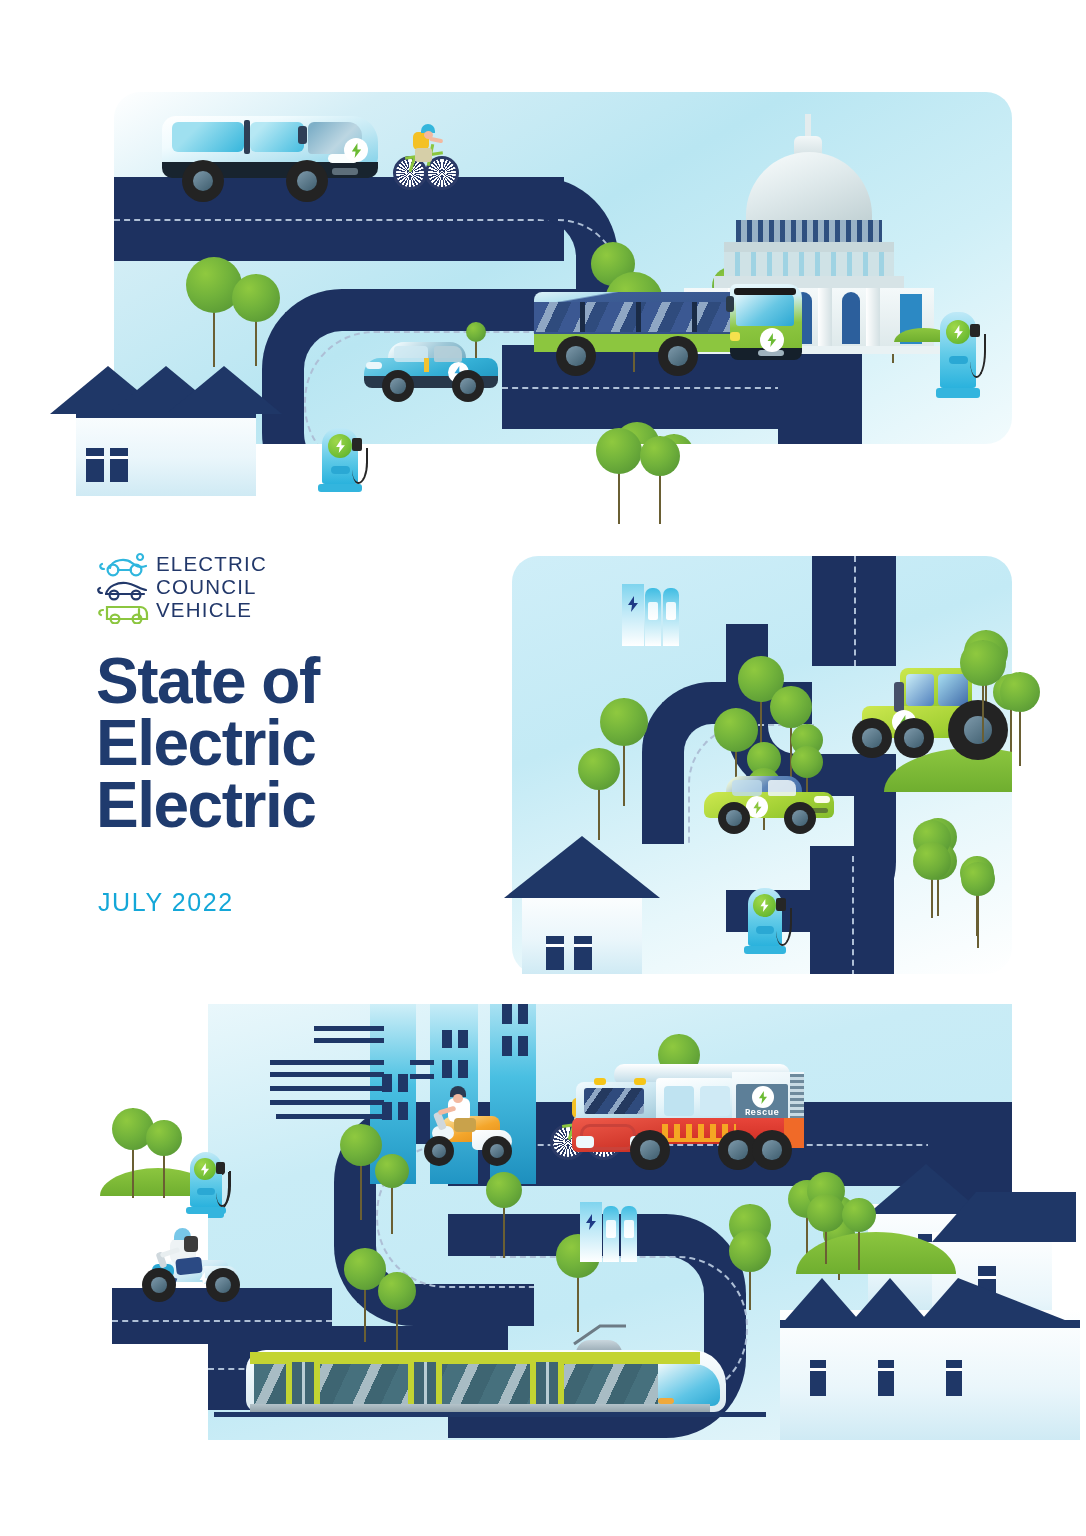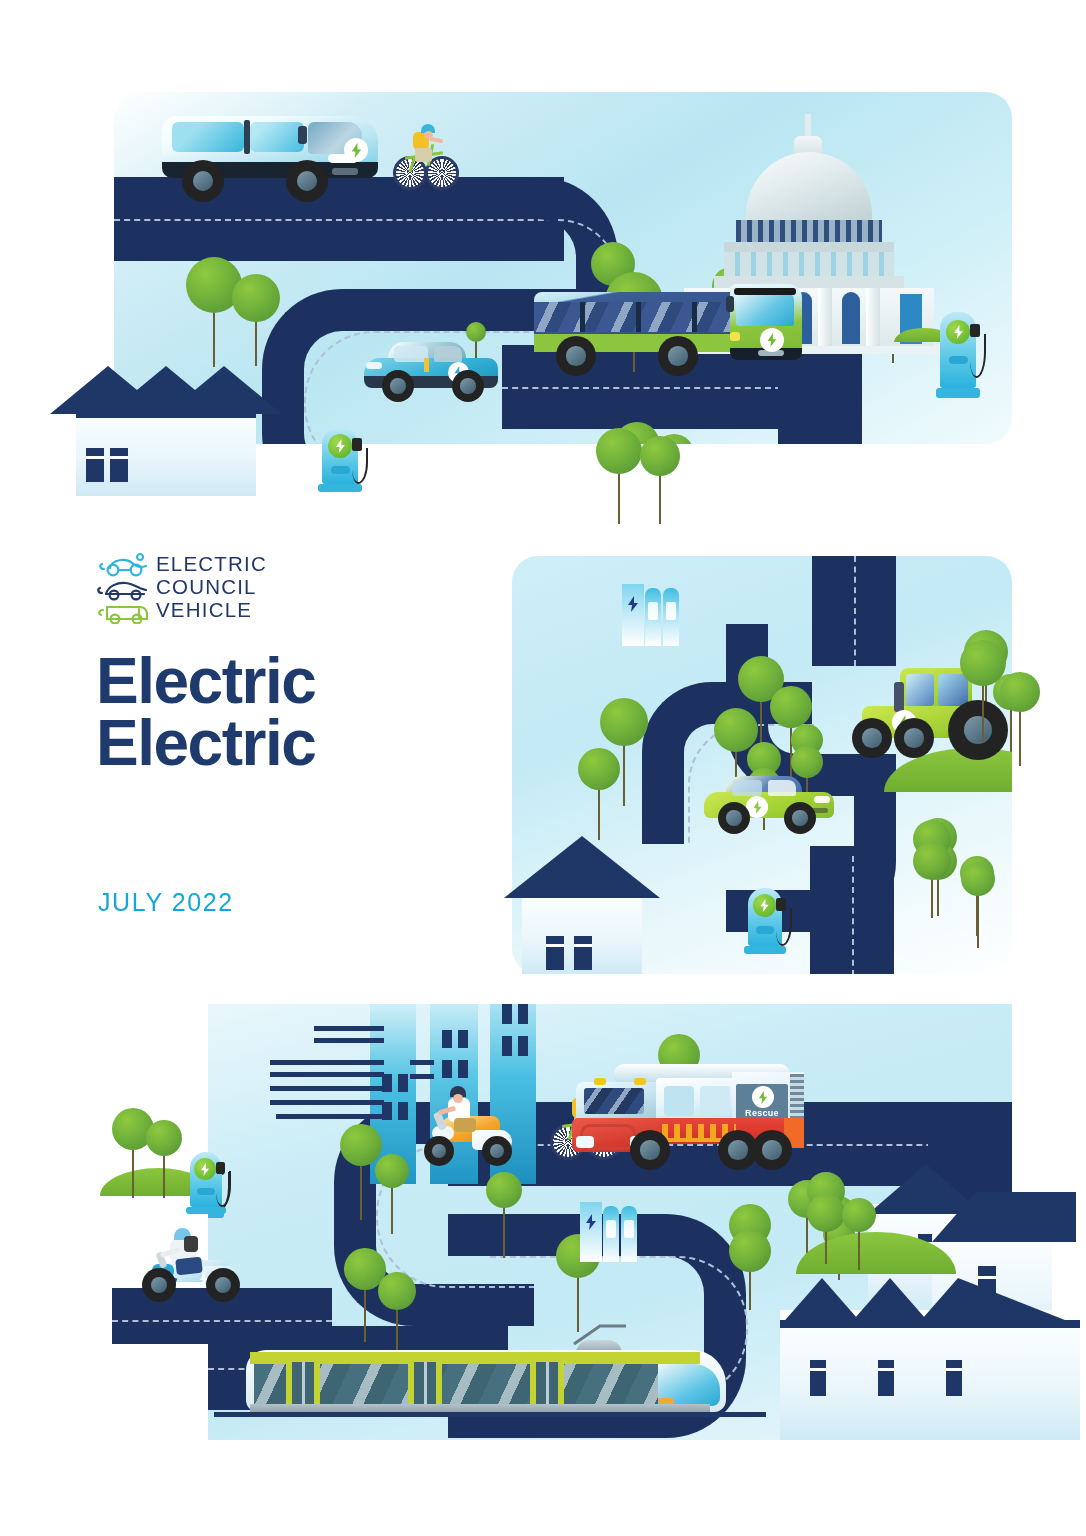--- a/index.html
+++ b/index.html
@@ -7,21 +7,21 @@
        font-family:"Liberation Sans","DejaVu Sans",sans-serif;}
   .page{position:absolute;inset:0;background:#ffffff;}
 
   
   .panel{position:absolute;overflow:hidden;}
   .panel-top{left:114px;top:92px;width:898px;height:352px;border-radius:26px;
     background:linear-gradient(150deg,#ffffff 0%,#d4eef6 18%,#b9e6f2 45%,#cfeff7 72%,#f2fbfd 100%);}
   .panel-mid{left:512px;top:556px;width:500px;height:418px;border-radius:26px;
     background:linear-gradient(160deg,#cfeef8 0%,#c3eaf5 35%,#e7f7fb 70%,#ffffff 100%);}
   .panel-bot{left:208px;top:1004px;width:804px;height:436px;
-    background:linear-gradient(165deg,#e9f7fb 0%,#c9ecf6 30%,#c3eaf5 62%,#eaf7fb 100%);}
+    background:linear-gradient(165deg,#e9f7fb 0%,#c9ecf6 30%,#c3eaf5 62%,#eaf7fb 100%);font-family:Liberation Mono, monospace;}
 
   
   .road{position:absolute;background:#1d3160;}
   .road-r{position:absolute;border:42px solid #1d3160;background:transparent;}
   .dash{position:absolute;border-top:2px dashed #aebfd6;}
   .dash-v{position:absolute;border-left:2px dashed #aebfd6;}
   .dash-r{position:absolute;border:2px dashed #aebfd6;background:transparent;}
 
   
   .tree{position:absolute;}
@@ -789,18 +789,19 @@
       </g>
     </svg>
     <div class="logo-words">
       <div>ELECTRIC</div>
       <div>COUNCIL</div>
       <div>VEHICLE</div>
     </div>
   </div>
 
   <div class="title">
+    <div>State of</div>
     <div>Electric</div>
     <div>Electric</div>
   </div>
   <div class="subtitle">JULY 2022</div>
 
 </div>
 
 </body></html>

